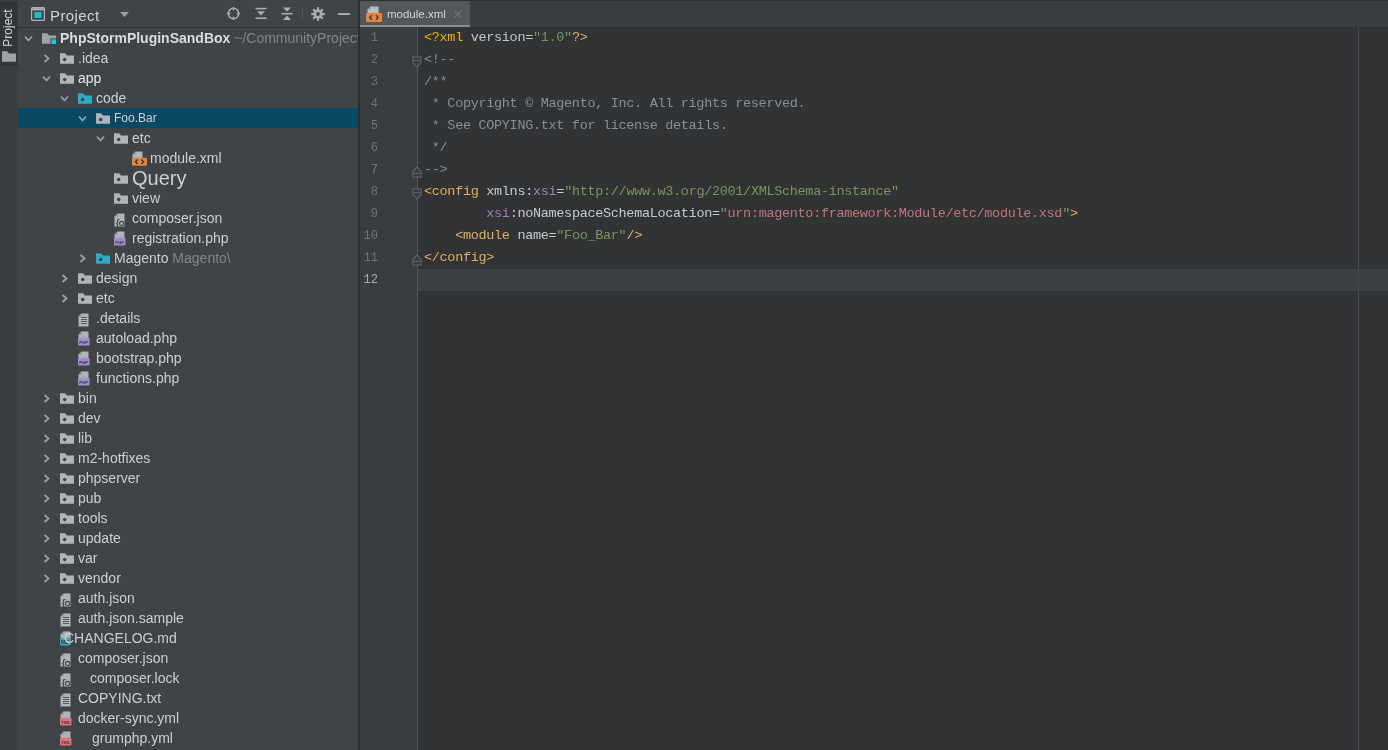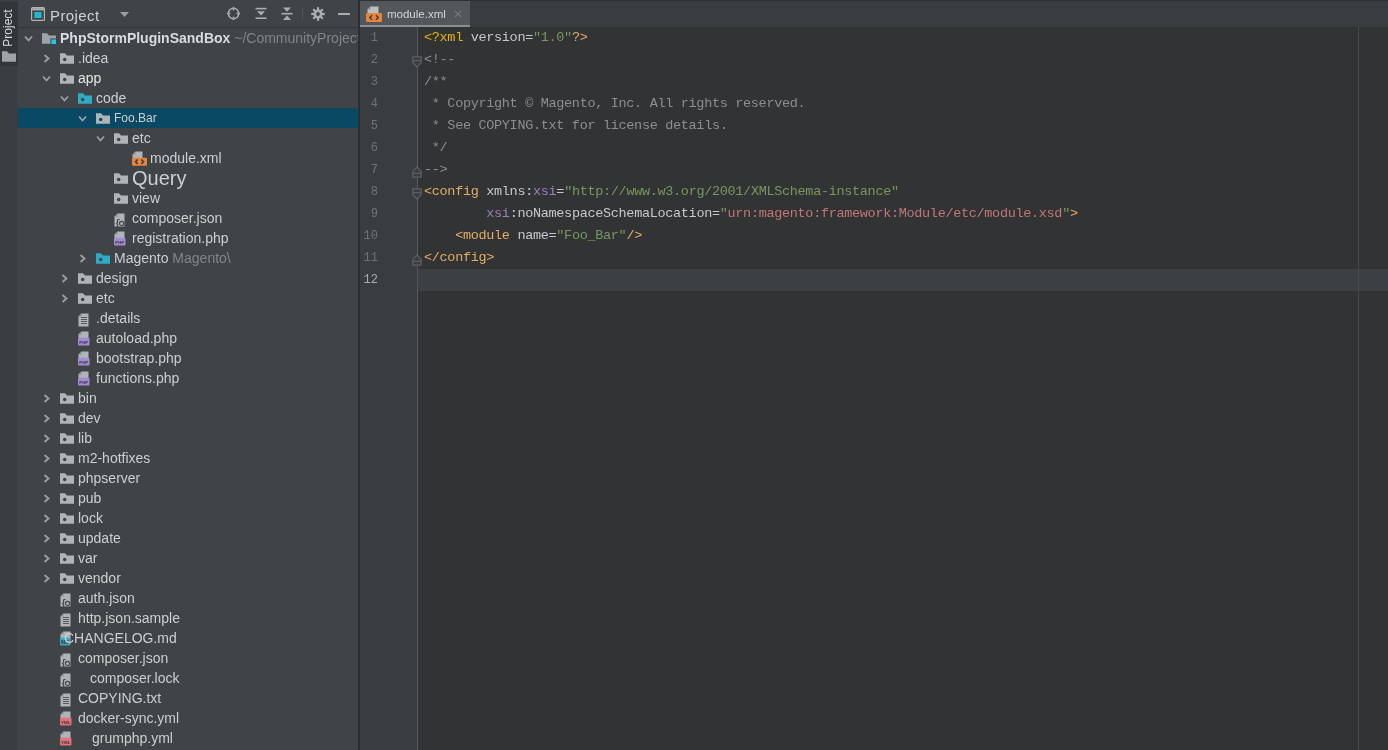--- a/index.html
+++ b/index.html
@@ -247,21 +247,21 @@
         <circle cx="4.7" cy="8.5" r="1.75" fill="#404446"></circle>
       </svg>
       <div class="abs" style="left:78px;top:488px;height:20px;line-height:20px;font-size:14px;white-space:nowrap;color:#cbcfd1">pub</div>
 <svg style="position:absolute;left:42px;top:513.5px" width="9" height="9" viewBox="0 0 9 9">
         <path d="M2.5 1 L6.5 4.5 L2.5 8" fill="none" stroke="#9ba0a3" stroke-width="1.8"></path>
       </svg>
       <svg style="position:absolute;left:60px;top:511px" width="14" height="14" viewBox="0 0 14 14">
         <path d="M0 2.3 h5 l2 2.2 H14 v8.3 H0 z" fill="#aeb4b8"></path>
         <circle cx="4.7" cy="8.5" r="1.75" fill="#404446"></circle>
       </svg>
-      <div class="abs" style="left:78px;top:508px;height:20px;line-height:20px;font-size:14px;white-space:nowrap;color:#cbcfd1">lock</div>
+      <div class="abs" style="left:78px;top:508px;height:20px;line-height:20px;font-size:14px;white-space:nowrap;color:#cbcfd1">tools</div>
 <svg style="position:absolute;left:42px;top:533.5px" width="9" height="9" viewBox="0 0 9 9">
         <path d="M2.5 1 L6.5 4.5 L2.5 8" fill="none" stroke="#9ba0a3" stroke-width="1.8"></path>
       </svg>
       <svg style="position:absolute;left:60px;top:531px" width="14" height="14" viewBox="0 0 14 14">
         <path d="M0 2.3 h5 l2 2.2 H14 v8.3 H0 z" fill="#aeb4b8"></path>
         <circle cx="4.7" cy="8.5" r="1.75" fill="#404446"></circle>
       </svg>
       <div class="abs" style="left:78px;top:528px;height:20px;line-height:20px;font-size:14px;white-space:nowrap;color:#cbcfd1">update</div>
 <svg style="position:absolute;left:42px;top:553.5px" width="9" height="9" viewBox="0 0 9 9">
         <path d="M2.5 1 L6.5 4.5 L2.5 8" fill="none" stroke="#9ba0a3" stroke-width="1.8"></path>
@@ -289,21 +289,21 @@
 <svg style="position:absolute;left:60px;top:613px" width="14" height="14" viewBox="0 0 14 14">
         <path d="M3.5 0.5 h7 v13 h-10 v-10 z" fill="#aeb4b8"></path>
         <path d="M3.5 0.5 v3 h-3 z" fill="#878d90"></path>
         <g stroke="#575b5e" stroke-width="1">
           <line x1="3" y1="4.5" x2="9" y2="4.5"></line>
           <line x1="3" y1="6.5" x2="9" y2="6.5"></line>
           <line x1="3" y1="8.5" x2="9" y2="8.5"></line>
           <line x1="3" y1="10.5" x2="9" y2="10.5"></line>
         </g>
       </svg>
-      <div class="abs" style="left:78px;top:608px;height:20px;line-height:20px;font-size:14px;white-space:nowrap;color:#cbcfd1">http.json.sample</div>
+      <div class="abs" style="left:78px;top:608px;height:20px;line-height:20px;font-size:14px;white-space:nowrap;color:#cbcfd1">auth.json.sample</div>
 <svg style="position:absolute;left:60px;top:631px" width="15" height="16" viewBox="0 0 15 16">
         <path d="M3.5 0.5 h7 v13 h-10 v-10 z" fill="#aeb4b8"></path>
         <path d="M3.5 0.5 v3 h-3 z" fill="#878d90"></path>
         <rect x="0" y="6.8" width="10" height="7.6" rx="1" fill="#35aac2"></rect>
         <text x="5.0" y="12.8" font-family="Liberation Sans,sans-serif" font-size="5" font-weight="bold" fill="#35383a" text-anchor="middle">MD</text>
       </svg>
       <div class="abs" style="left:64px;top:628px;height:20px;line-height:20px;font-size:14px;white-space:nowrap;color:#cbcfd1">CHANGELOG.md</div>
 <svg style="position:absolute;left:60px;top:653px" width="14" height="14" viewBox="0 0 14 14">
         <path d="M3.5 0.5 h7 v13 h-10 v-10 z" fill="#aeb4b8"></path>
         <path d="M3.5 0.5 v3 h-3 z" fill="#878d90"></path>

